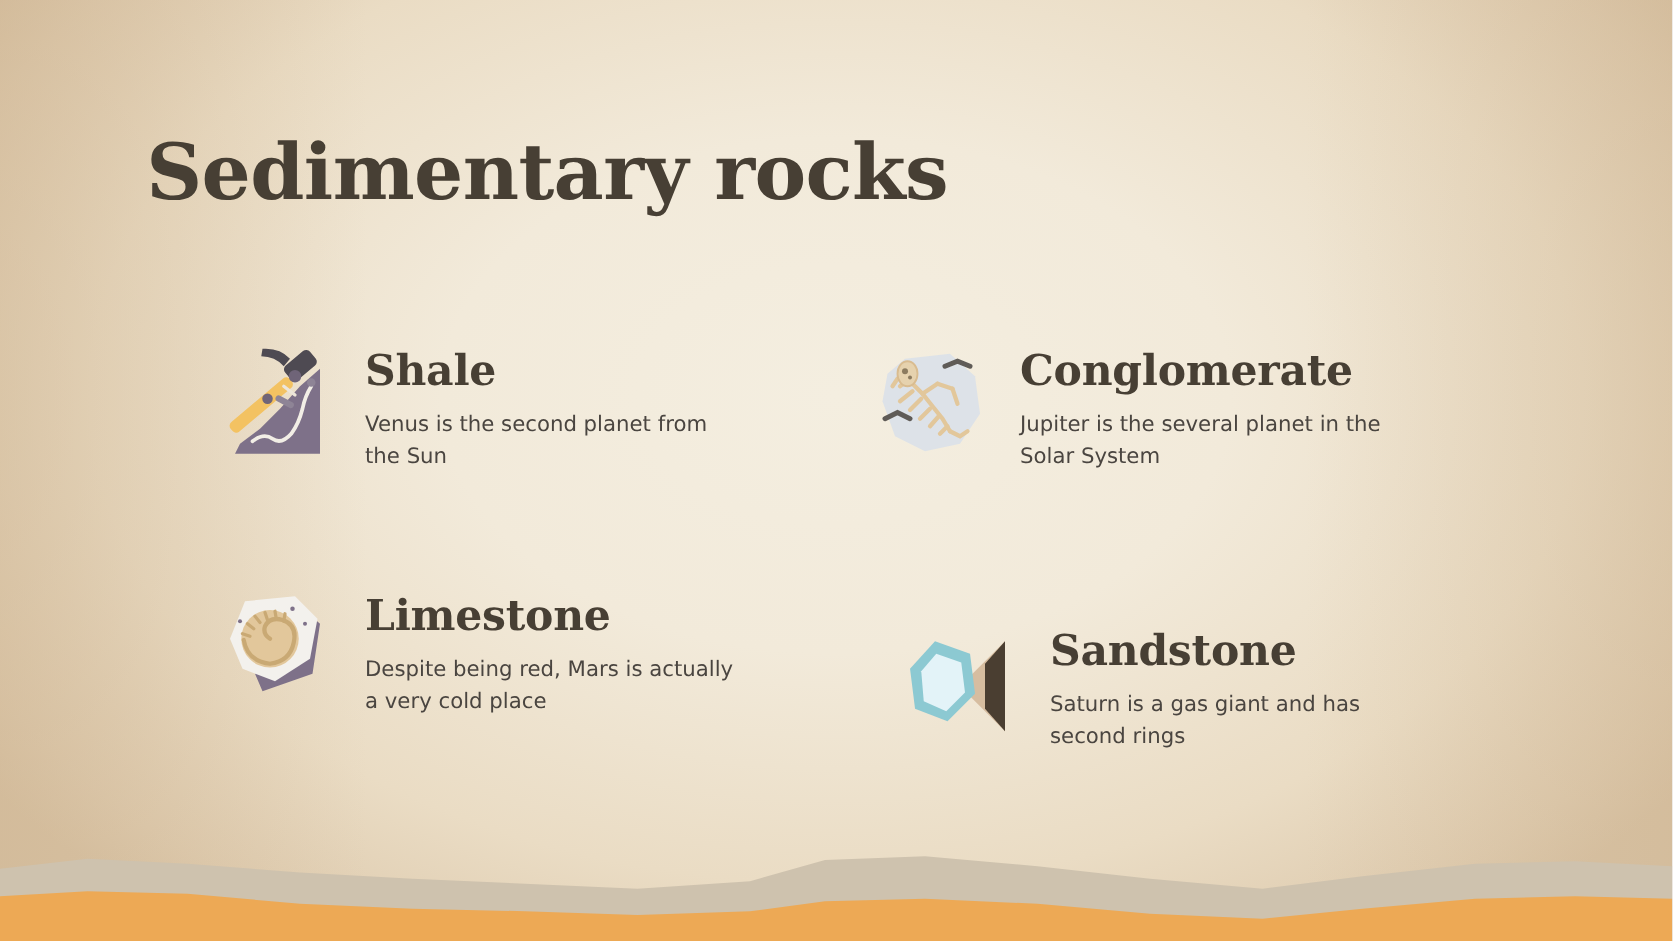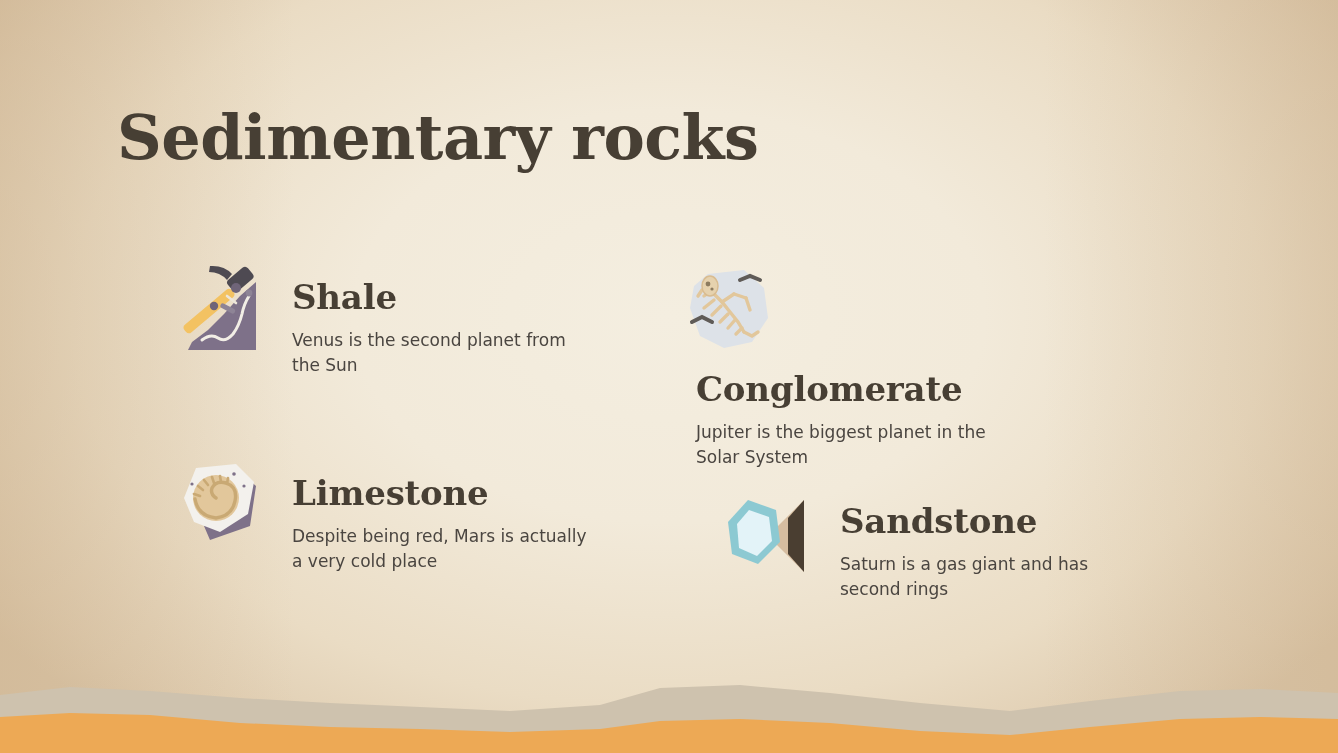--- a/index.html
+++ b/index.html
@@ -65,21 +65,21 @@
   .items {
     position: absolute;
     left: 0;
     top: 0;
     width: 1338px;
     height: 753px;
   }
   .item {
     position: absolute;
     display: flex;
-    align-items: flex-start;
+    align-items: flex-end;
     width: 430px;
   }
   .item-icon {
     width: 104px;
     height: 104px;
     flex: 0 0 104px;
     margin-top: -12px;
   }
   .item-icon svg { display: block; width: 104px; height: 104px; }
   .item-text {
@@ -100,21 +100,21 @@
     font-family: "DejaVu Sans", "Liberation Sans", sans-serif;
     font-size: 17px;
     line-height: 1.45;
     color: #4A4540;
     margin: 0;
     max-width: 300px;
   }
 
   
   .pos-r0c0 { left: 170px; top: 272px; }
-  .pos-r0c1 { left: 678px; top: 272px; flex-direction: column; }
+  .pos-r0c1 { left: 694px; top: 272px; }
   .pos-r1c0 { left: 170px; top: 468px; }
   .pos-r1c1 { left: 718px; top: 496px; }
 </style>
 </head>
 <body>
 
 <div id="slide">
 
   <div class="bg-base"></div>
   <div class="bg-vign"></div>
@@ -180,21 +180,21 @@
           <ellipse cx="32" cy="26" rx="8" ry="10" fill="#E6D2AE" stroke="#D9BC90" stroke-width="1.5"></ellipse>
           <circle cx="30" cy="24" r="2.4" fill="#8C7B5F"></circle>
           <circle cx="34" cy="29" r="1.6" fill="#8C7B5F"></circle>
 
           <path fill="none" stroke="#5F5B57" stroke-width="4" stroke-linecap="round" d="M62,20 L72,16 L82,20"></path>
           <path fill="none" stroke="#5F5B57" stroke-width="4" stroke-linecap="round" d="M14,62 L24,57 L34,62"></path>
         </svg>
       </div>
       <div class="item-text">
         <p class="item-title">Conglomerate</p>
-        <p class="item-desc">Jupiter is the biggest planet in the Solar System</p>
+        <p class="item-desc">Jupiter is the several planet in the Solar System</p>
       </div>
     </div>
 
     <div class="item pos-r1c0">
       <div class="item-icon">
         <svg viewBox="0 0 104 104">
 
           <path fill="#7E7189" d="M70,16 L86,30 L80,70 L40,84 L34,70 L62,58 L66,34 Z"></path>
 
           <path fill="#F3F1ED" d="M26,12 L66,8 L84,26 L78,58 L50,76 L24,66 L14,42 Z"></path>

